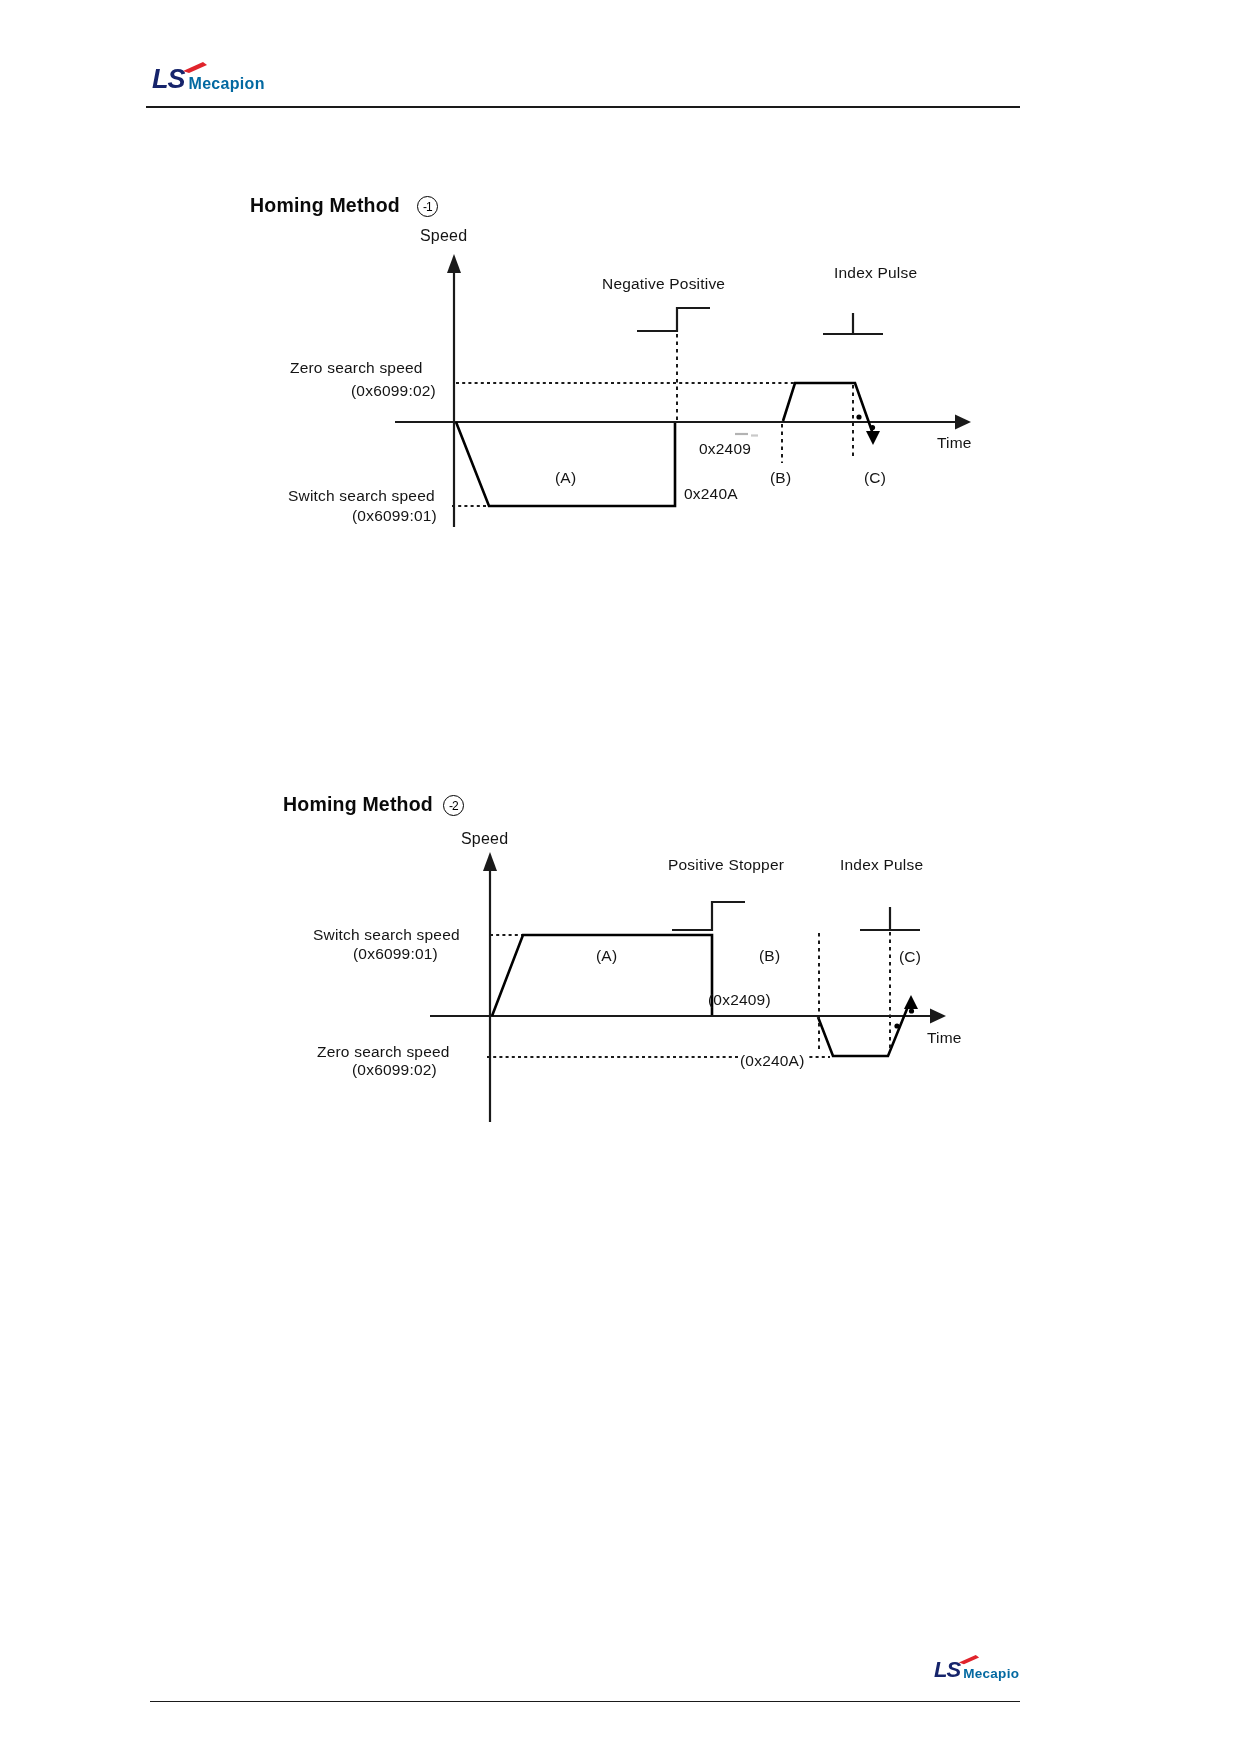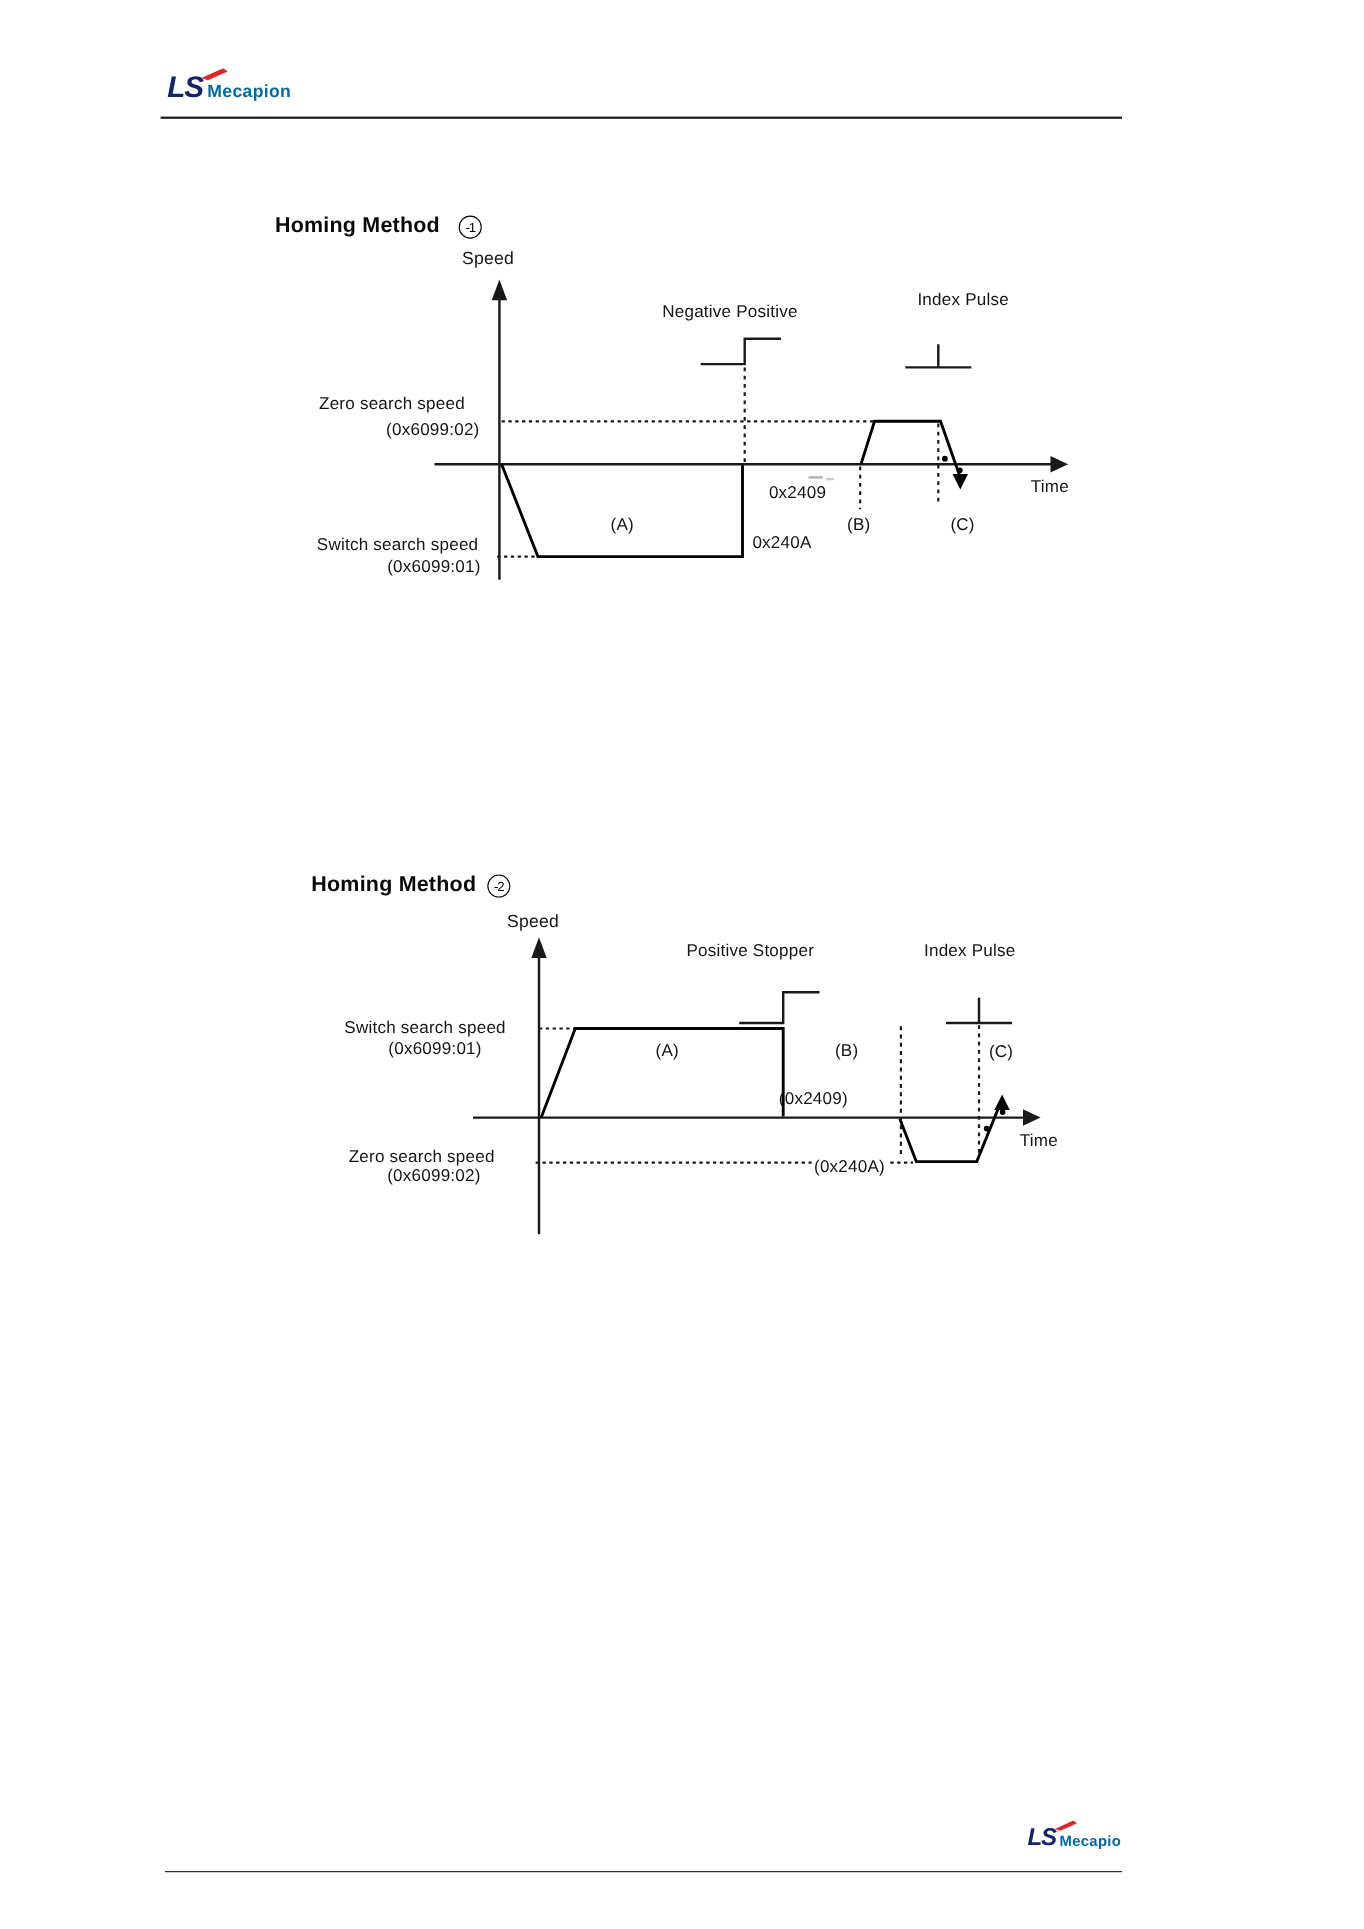--- a/index.html
+++ b/index.html
@@ -112,21 +112,21 @@
 
   <span class="lbl" style="left:699px;top:440px;">0x2409</span>
   <span class="lbl" style="left:684px;top:485px;">0x240A</span>
   <span class="lbl" style="left:937px;top:434px;">Time</span>
 
   <div class="dtitle-row" style="left:283px;top:793px;">
     <span class="dtitle">Homing Method</span>
     <span class="mcircle" style="margin-left:10px;">-2</span>
   </div>
   <span class="lbl" style="left:461px;top:830px;font-size:16px;">Speed</span>
-  <span class="lbl" style="left:624px;top:856px;">Positive Stopper</span>
+  <span class="lbl" style="left:668px;top:856px;">Positive Stopper</span>
   <span class="lbl" style="left:840px;top:856px;">Index Pulse</span>
 
   <span class="lbl right" style="left:313px;top:926px;width:157px;">Switch search speed</span>
   <span class="lbl" style="left:353px;top:945px;">(0x6099:01)</span>
 
   <span class="lbl right" style="left:317px;top:1043px;width:150px;">Zero search speed</span>
   <span class="lbl" style="left:352px;top:1061px;">(0x6099:02)</span>
 
   <span class="lbl" style="left:596px;top:947px;">(A)</span>
   <span class="lbl" style="left:759px;top:947px;">(B)</span>

